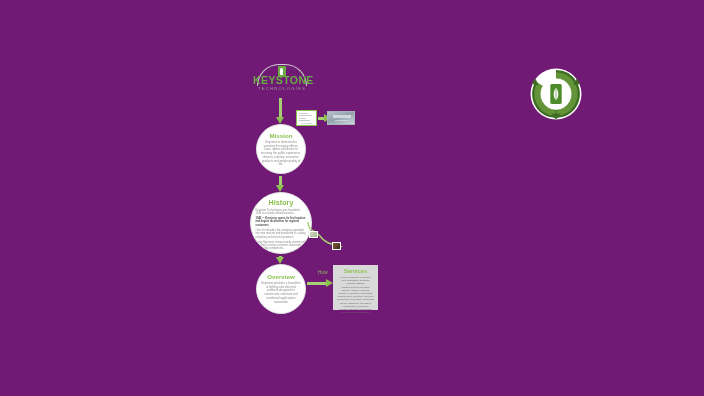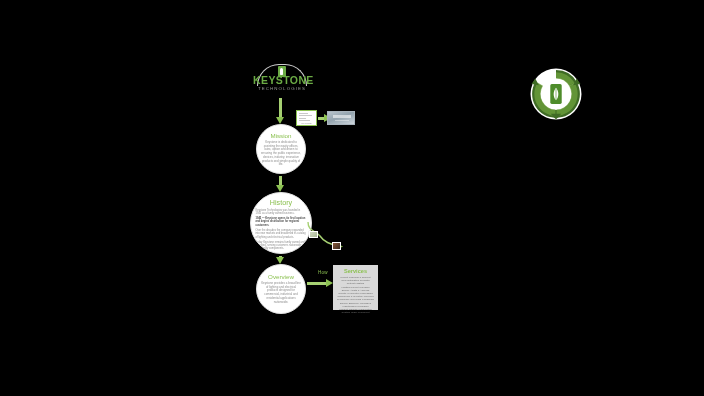--- a/index.html
+++ b/index.html
@@ -9,21 +9,21 @@
     width: 704px;
     height: 396px;
     overflow: hidden;
     font-family: "Liberation Sans", sans-serif;
   }
 
   #canvas {
     position: relative;
     width: 704px;
     height: 396px;
-    background: #000000;
+    background: #701a75;
   }
 
   
   #logo-block {
     position: absolute;
     left: 253px;
     top: 64px;
     width: 58px;
     height: 30px;
     text-align: center;
@@ -122,21 +122,21 @@
     border: 1px solid #e2e2e2;
     background: #ffffff;
     box-sizing: border-box;
     display: flex;
     flex-direction: column;
     align-items: center;
     overflow: hidden;
   }
   .node-title {
     color: #8cc152;
-    font-weight: normal;
+    font-weight: bold;
     text-align: right;
   }
   .node-body {
     color: #8d8d8d;
     text-align: center;
   }
 
   #node-mission { left: 256px; top: 124px; width: 50px; height: 50px; }
   #node-mission .node-title { font-size: 6.2px; margin-top: 7px; }
   #node-mission .node-body { font-size: 2.9px; line-height: 3.7px; width: 40px; margin-top: 2px; }

